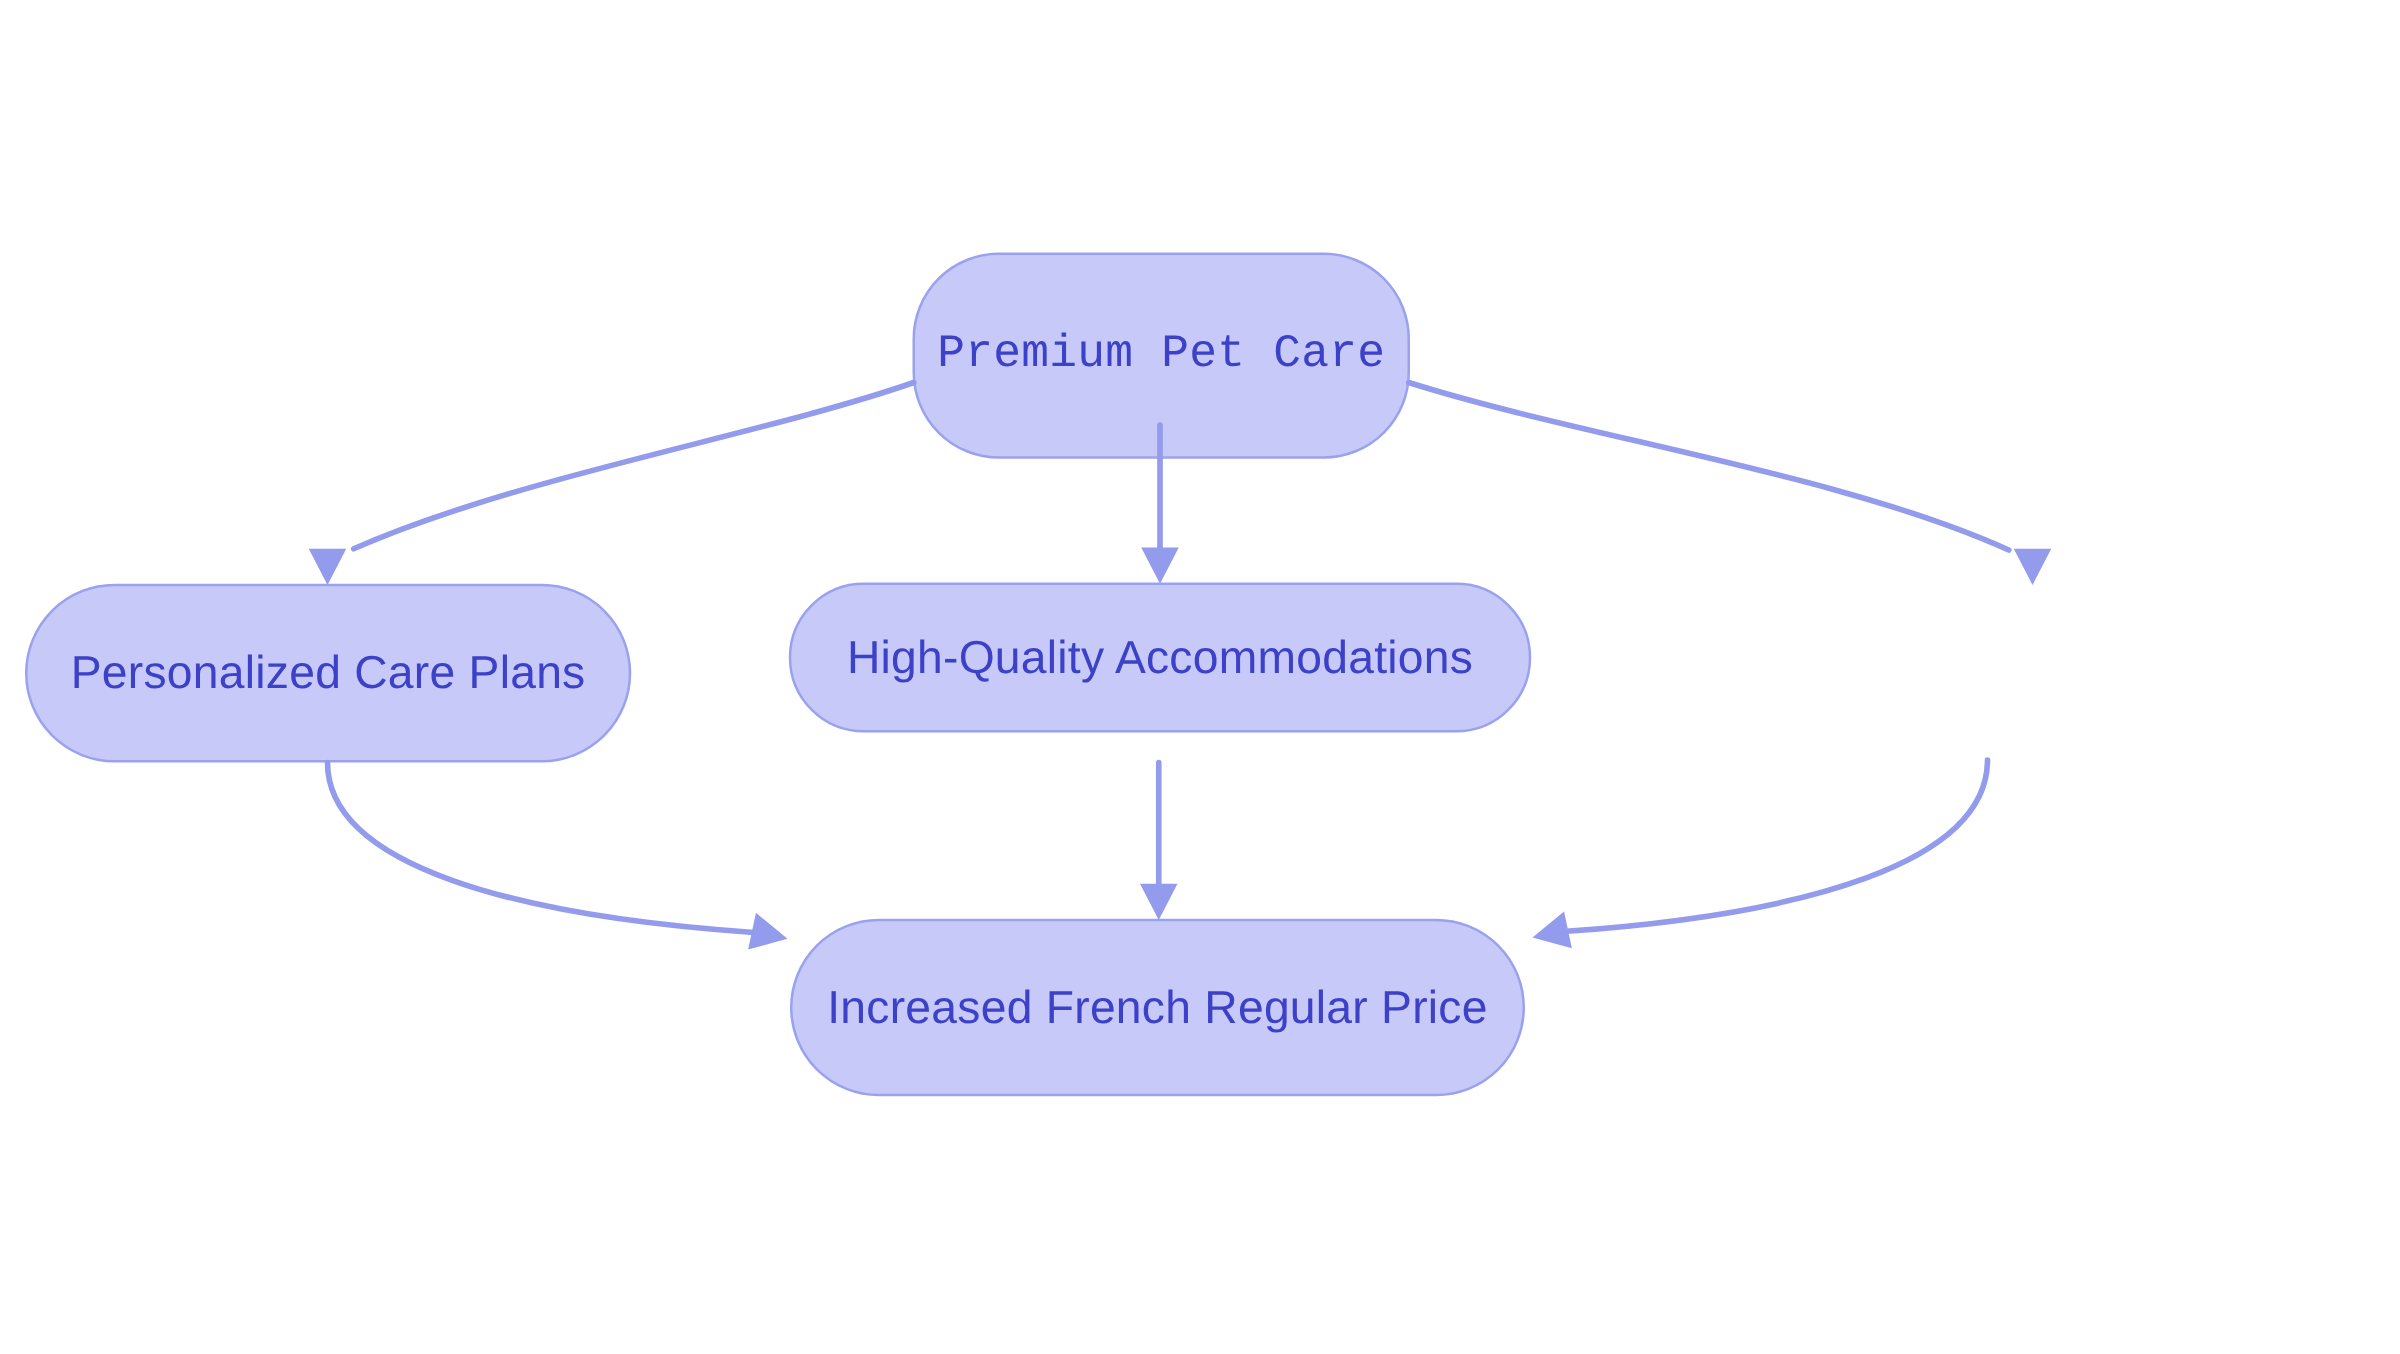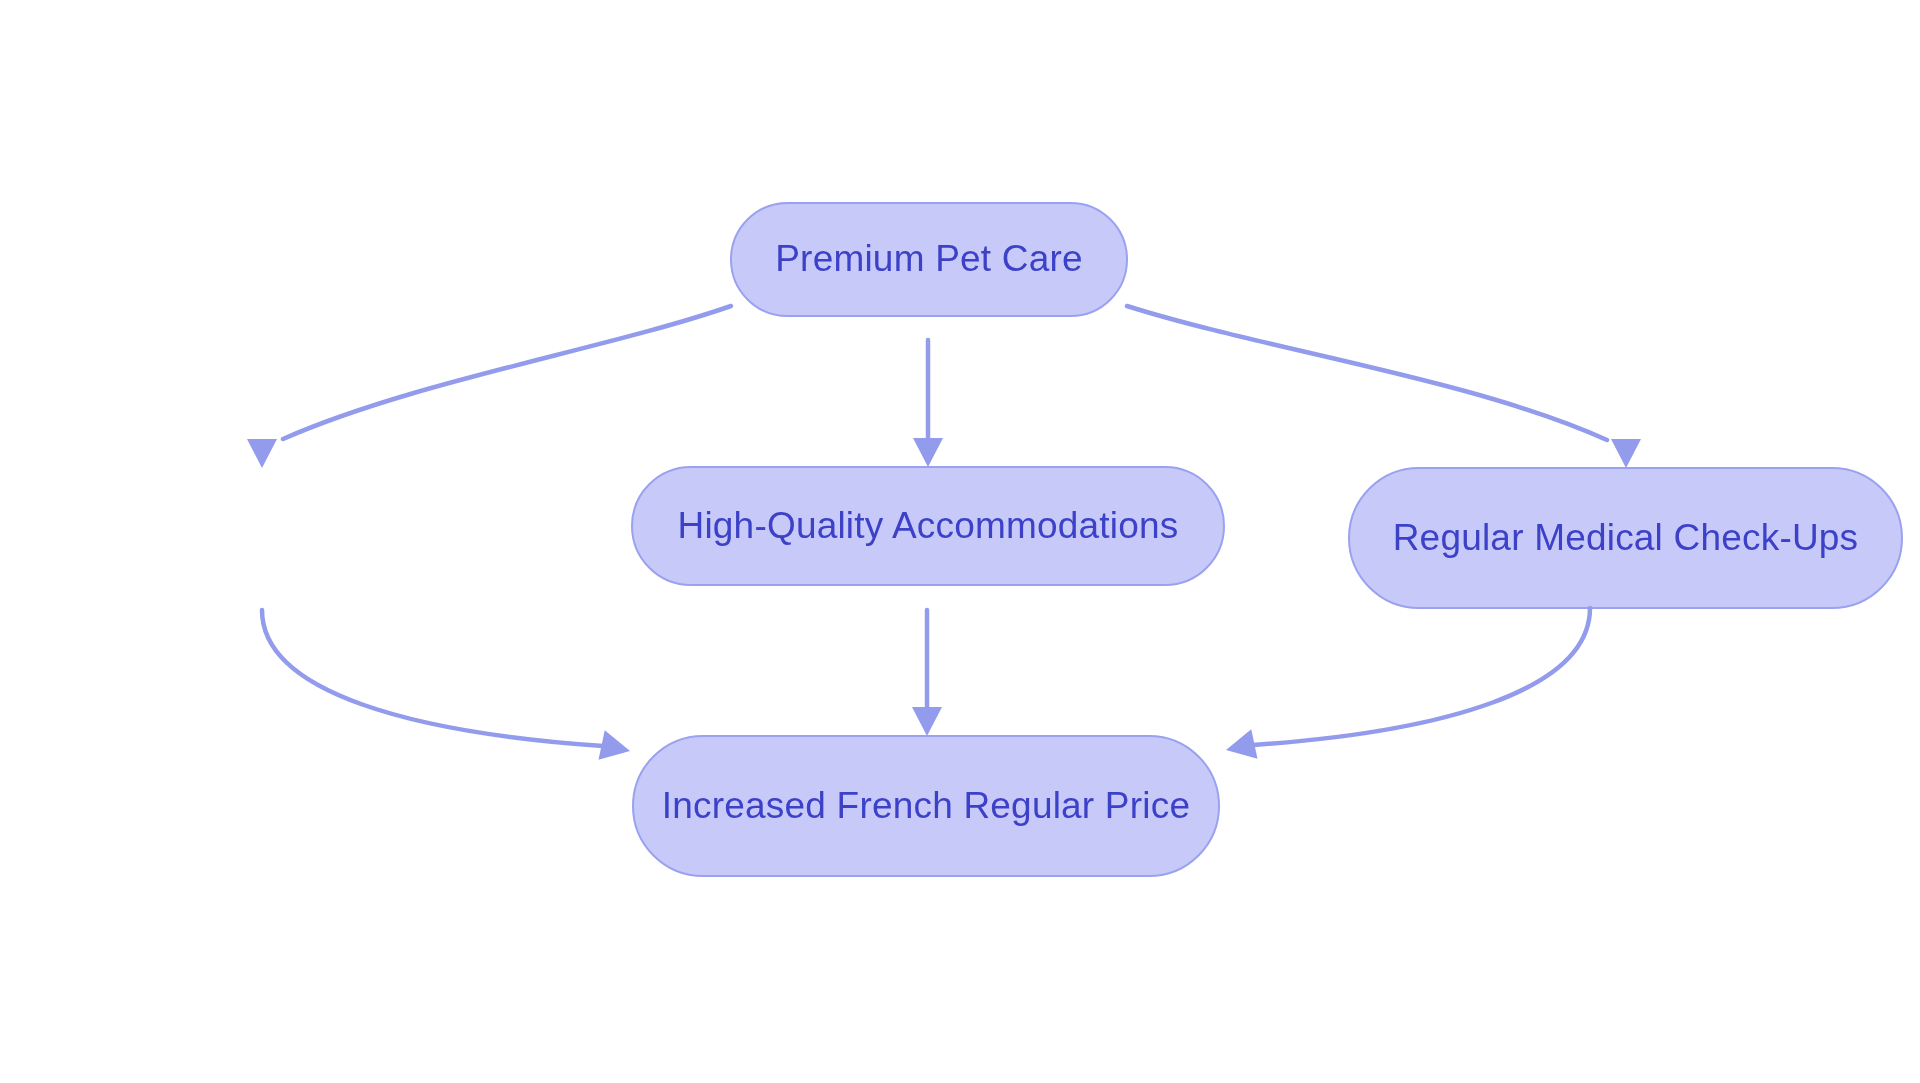--- a/index.html
+++ b/index.html
@@ -44,43 +44,43 @@
     justify-content: center;
     z-index: 1;
   }
   .node-label {
     color: var(--text, #3c41c8);
     font-size: 37px;
     line-height: 1.2;
     white-space: nowrap;
     letter-spacing: 0.2px;
   }
-  .node-premium        { left: 730px;  top: 202px; width: 398px; height: 115px; border-radius: 69px; }
+  .node-premium        { left: 730px;  top: 202px; width: 398px; height: 165px; border-radius: 69px; font-family: Liberation Mono, monospace; }
   .node-personalized   { left: 20px;   top: 467px; width: 485px; height: 143px; }
   .node-accommodations { left: 631px;  top: 466px; width: 594px; height: 120px; }
   .node-checkups       { left: 1348px; top: 467px; width: 555px; height: 142px; }
   .node-price          { left: 632px;  top: 735px; width: 588px; height: 142px; }
 </style>
 </head>
 <body>
 
 <div class="canvas">
 
   <div class="node node-premium">
     <span class="node-label">Premium Pet Care</span>
   </div>
 
+  <div class="node node-personalized">
+    <span class="node-label">Personalized Care Plans</span>
+  </div>
 
   <div class="node node-accommodations">
     <span class="node-label">High-Quality Accommodations</span>
   </div>
 
-  <div class="node node-checkups">
-    <span class="node-label">Regular Medical Check-Ups</span>
-  </div>
 
   <div class="node node-price">
     <span class="node-label">Increased French Regular Price</span>
   </div>
 
   <svg class="edges-layer" viewBox="0 0 1920 1083" xmlns="http://www.w3.org/2000/svg">
 
     <path class="edge" d="M 731 306 C 607 349, 415 381, 283 439"></path>
     <polygon class="arrowhead" points="0,0 -29,-15 -29,15" transform="translate(262,468) rotate(90)"></polygon>
 

